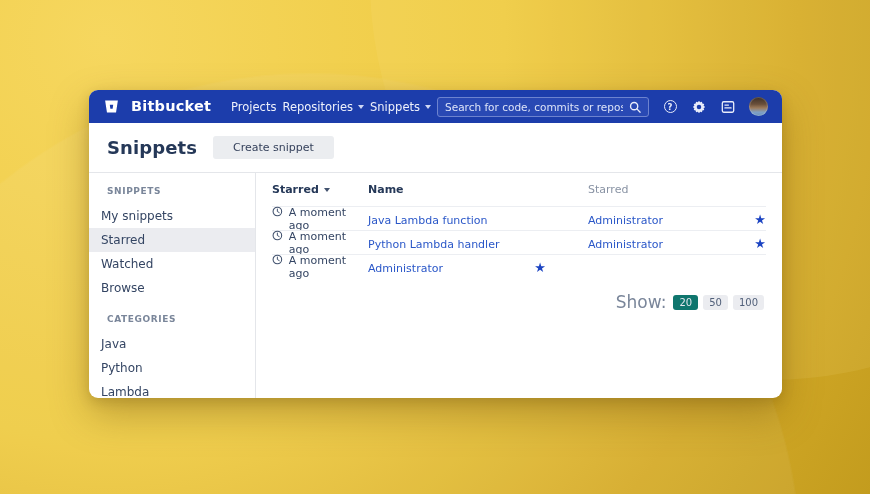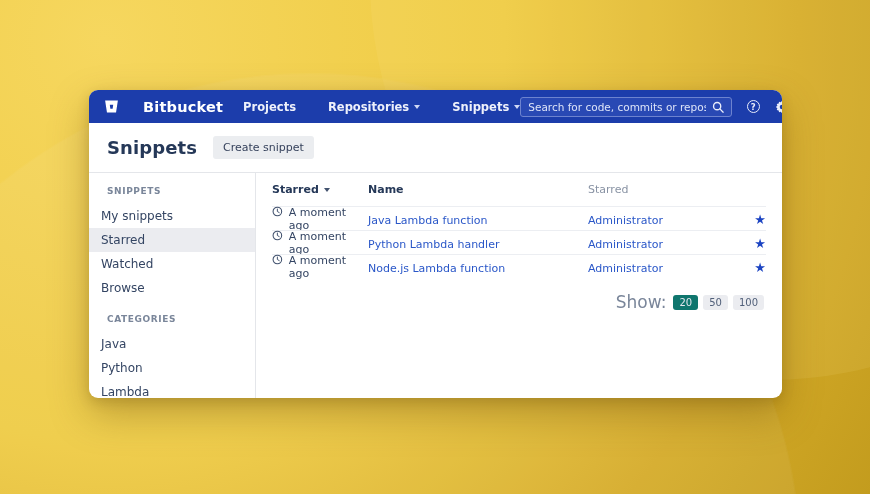--- a/index.html
+++ b/index.html
@@ -25,24 +25,24 @@
     position: absolute; left: 89px; top: 90px; width: 693px; height: 308px;
     background: #ffffff; border-radius: 9px; overflow: hidden;
     box-shadow: 0 16px 38px rgba(110,80,10,0.38), 0 4px 12px rgba(110,80,10,0.22);
   }
 
   
   .navbar {
     height: 33px; background: #1c3dab; display: flex; align-items: center;
     padding: 0 14px; color: #ffffff;
   }
-  .brand { display: flex; align-items: center; gap: 23px; margin-right: 20px; cursor: pointer; }
+  .brand { display: flex; align-items: flex-start; gap: 11px; margin-right: 20px; cursor: pointer; }
   .brand-logo { width: 17px; height: 17px; display: block; }
   .brand-name { font-size: 14.5px; font-weight: bold; letter-spacing: .2px; color: #fff; }
-  .nav-items { display: flex; align-items: center; gap: 32px; font-weight: bold; }
+  .nav-items { display: flex; align-items: center; gap: 6px; }
   .nav-item { font-size: 11.5px; color: #eef1fb; display: flex; align-items: center; gap: 5px; cursor: pointer; }
   .chevron {
     width: 0; height: 0; border-left: 3.5px solid transparent; border-right: 3.5px solid transparent;
     border-top: 4px solid #cfd8f5; margin-top: 1px;
   }
   .nav-right { margin-left: auto; display: flex; align-items: center; gap: 13px; }
   .searchbox {
     display: flex; align-items: center; gap: 6px;
     background: #2949b4; border: 1px solid #6d83cf; border-radius: 3px;
     height: 20px; width: 212px; padding: 0 7px;
@@ -64,21 +64,21 @@
   }
 
   
   .page-header {
     display: flex; align-items: center; padding: 13px 18px 13px 18px;
     border-bottom: 1px solid #e4e6ea;
   }
   .page-title { font-size: 18px; font-weight: bold; color: #253858; letter-spacing: .1px; }
   .create-btn {
     margin-left: 16px; background: #ebedf0; color: #36425c; border: none;
-    font-size: 11px; padding: 5px 10px; border-radius: 3px; cursor: pointer;
+    font-size: 11px; padding: 5px 20px; border-radius: 3px; cursor: pointer;
     font-family: inherit;
   }
 
   
   .main { display: flex; height: 227px; }
   .sidebar { width: 167px; border-right: 1px solid #e4e6ea; padding-top: 13px; flex-shrink: 0; }
   .side-heading {
     font-size: 9px; font-weight: bold; color: #7a869a; letter-spacing: .6px;
     padding: 0 18px; margin-bottom: 8px; text-transform: uppercase;
   }
@@ -234,21 +234,20 @@
       </div>
 
       <div class="tbl-row">
         <div class="col-time">
           <svg class="clock" viewBox="0 0 14 14">
             <circle cx="7" cy="7" r="5.6" fill="none" stroke="#42526e" stroke-width="1.4"></circle>
             <polyline points="7,3.8 7,7 9.4,8.4" fill="none" stroke="#42526e" stroke-width="1.3" stroke-linecap="round"></polyline>
           </svg>
           <span class="time-text">A moment ago</span>
         </div>
-        <div class="col-name"><a class="link">Node.js Lambda function</a></div>
         <div class="col-author"><a class="link">Administrator</a></div>
         <div class="col-star"><span class="star">★</span></div>
       </div>
 
       <div class="show-row">
         <span class="show-label">Show:</span>
         <button class="chip selected">20</button>
         <button class="chip">50</button>
         <button class="chip">100</button>
       </div>

